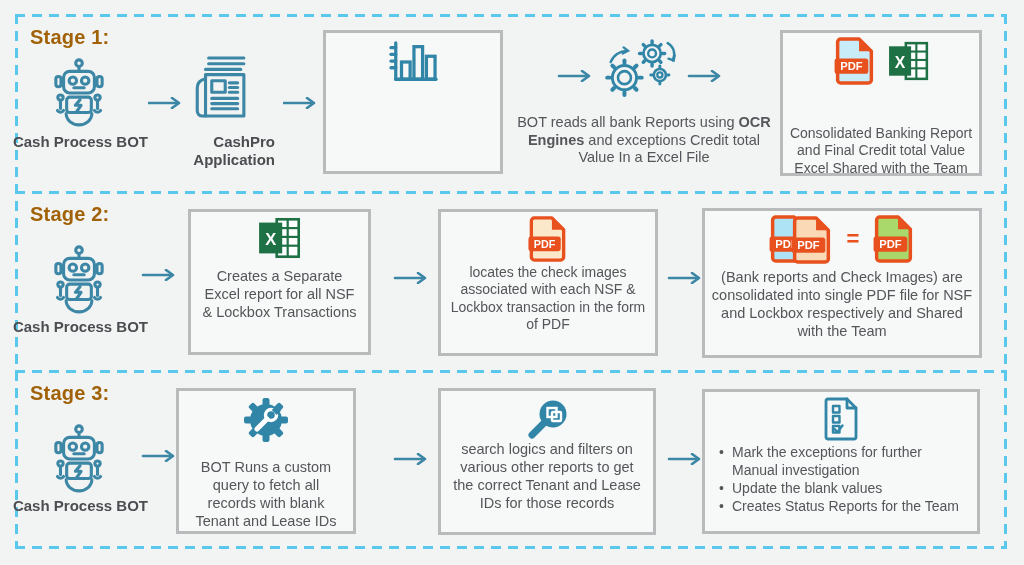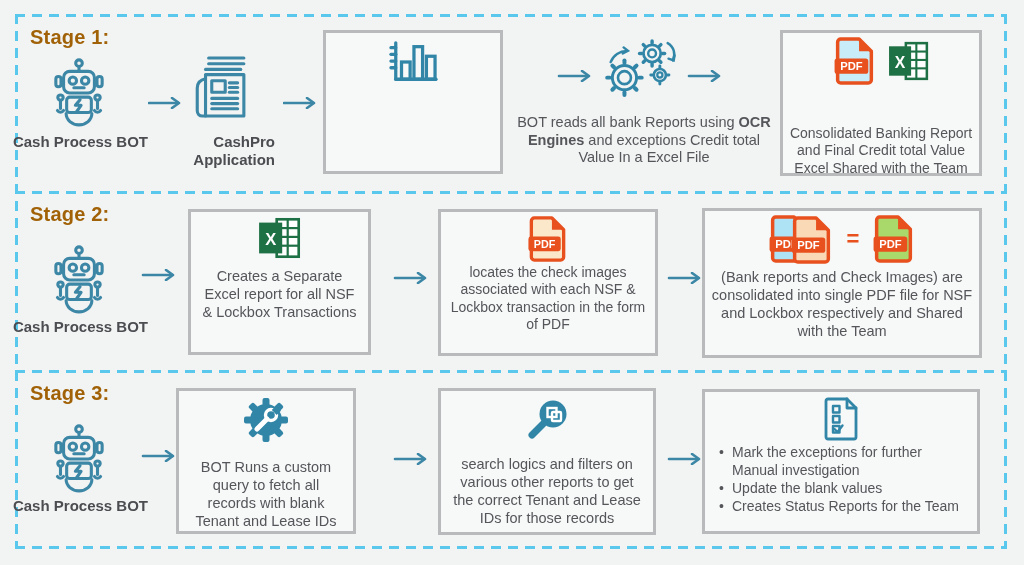--- a/index.html
+++ b/index.html
@@ -309,21 +309,21 @@
   </div>
 
   <svg class="abs" style="left:392px;top:453px;" width="38" height="12" viewBox="0 0 34 12">
       <use href="#def-arrow"></use>
     </svg>
 
   <div class="node-box" style="left:438px;top:388px;width:218px;height:147px;">
     <svg width="46" height="44" viewBox="0 0 46 42" style="margin-top:5px;">
         <use href="#def-magnifier"></use>
       </svg>
-    <div class="node-text" style="padding:0 8px;margin-top:16px;font-size:14.5px;">search logics and filters on various other reports to get the correct Tenant and Lease IDs for those records</div>
+    <div class="node-text" style="padding:0 8px;margin-top:1px;font-size:14.5px;">search logics and filters on various other reports to get the correct Tenant and Lease IDs for those records</div>
   </div>
 
   <svg class="abs" style="left:666px;top:453px;" width="38" height="12" viewBox="0 0 34 12">
       <use href="#def-arrow"></use>
     </svg>
 
   <div class="node-box" style="left:702px;top:389px;width:278px;height:145px;">
     <svg width="36" height="46" viewBox="0 0 36 44" style="margin-top:4px;">
         <use href="#def-checklist"></use>
       </svg>

